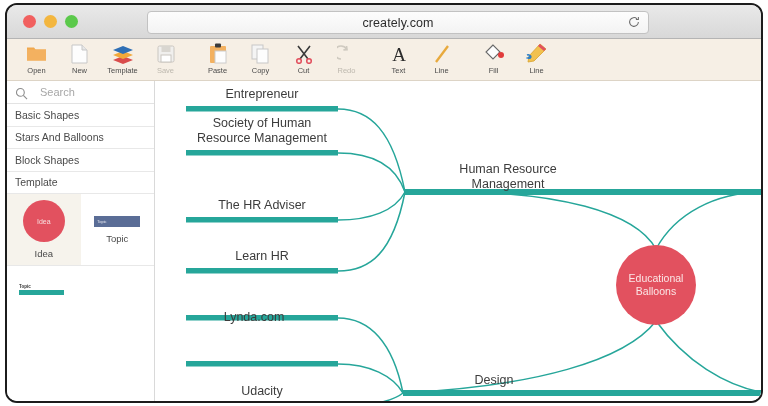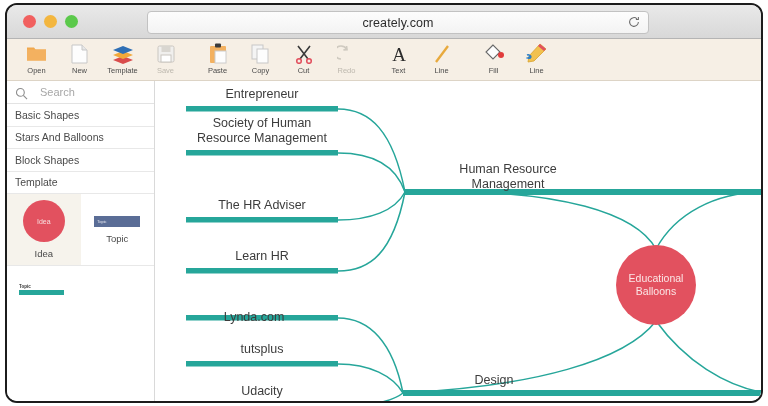--- a/index.html
+++ b/index.html
@@ -347,21 +347,20 @@
       </svg>
 
       <div class="node-lab" style="left:31px;top:6px;width:152px;">Entrepreneur</div>
       <div class="node-lab" style="left:16px;top:35px;width:182px;">Society of Human
 Resource Management</div>
       <div class="node-lab" style="left:31px;top:117px;width:152px;">The HR Adviser</div>
       <div class="node-lab" style="left:31px;top:168px;width:152px;">Learn HR</div>
       <div class="node-lab" style="left:250px;top:81px;width:206px;">Human Resource
 Management</div>
       <div class="node-lab" style="left:23px;top:215px;width:152px;margin-top:14px;">Lynda.com</div>
-      <div class="node-lab" style="left:31px;top:261px;width:152px;">tutsplus</div>
       <div class="node-lab" style="left:31px;top:303px;width:152px;">Udacity</div>
       <div class="node-lab" style="left:236px;top:292px;width:206px;">Design</div>
 
       <div class="ctr-lab" style="left:461px;top:191px;width:80px;">Educational
 Balloons</div>
     </div>
   </div>
 </div>
 
 </body></html>

